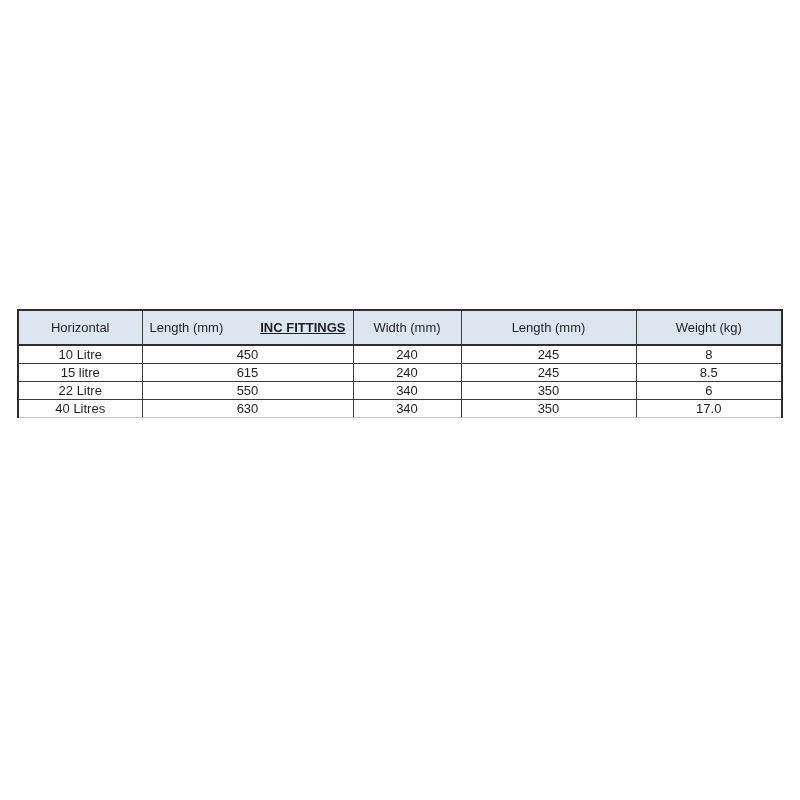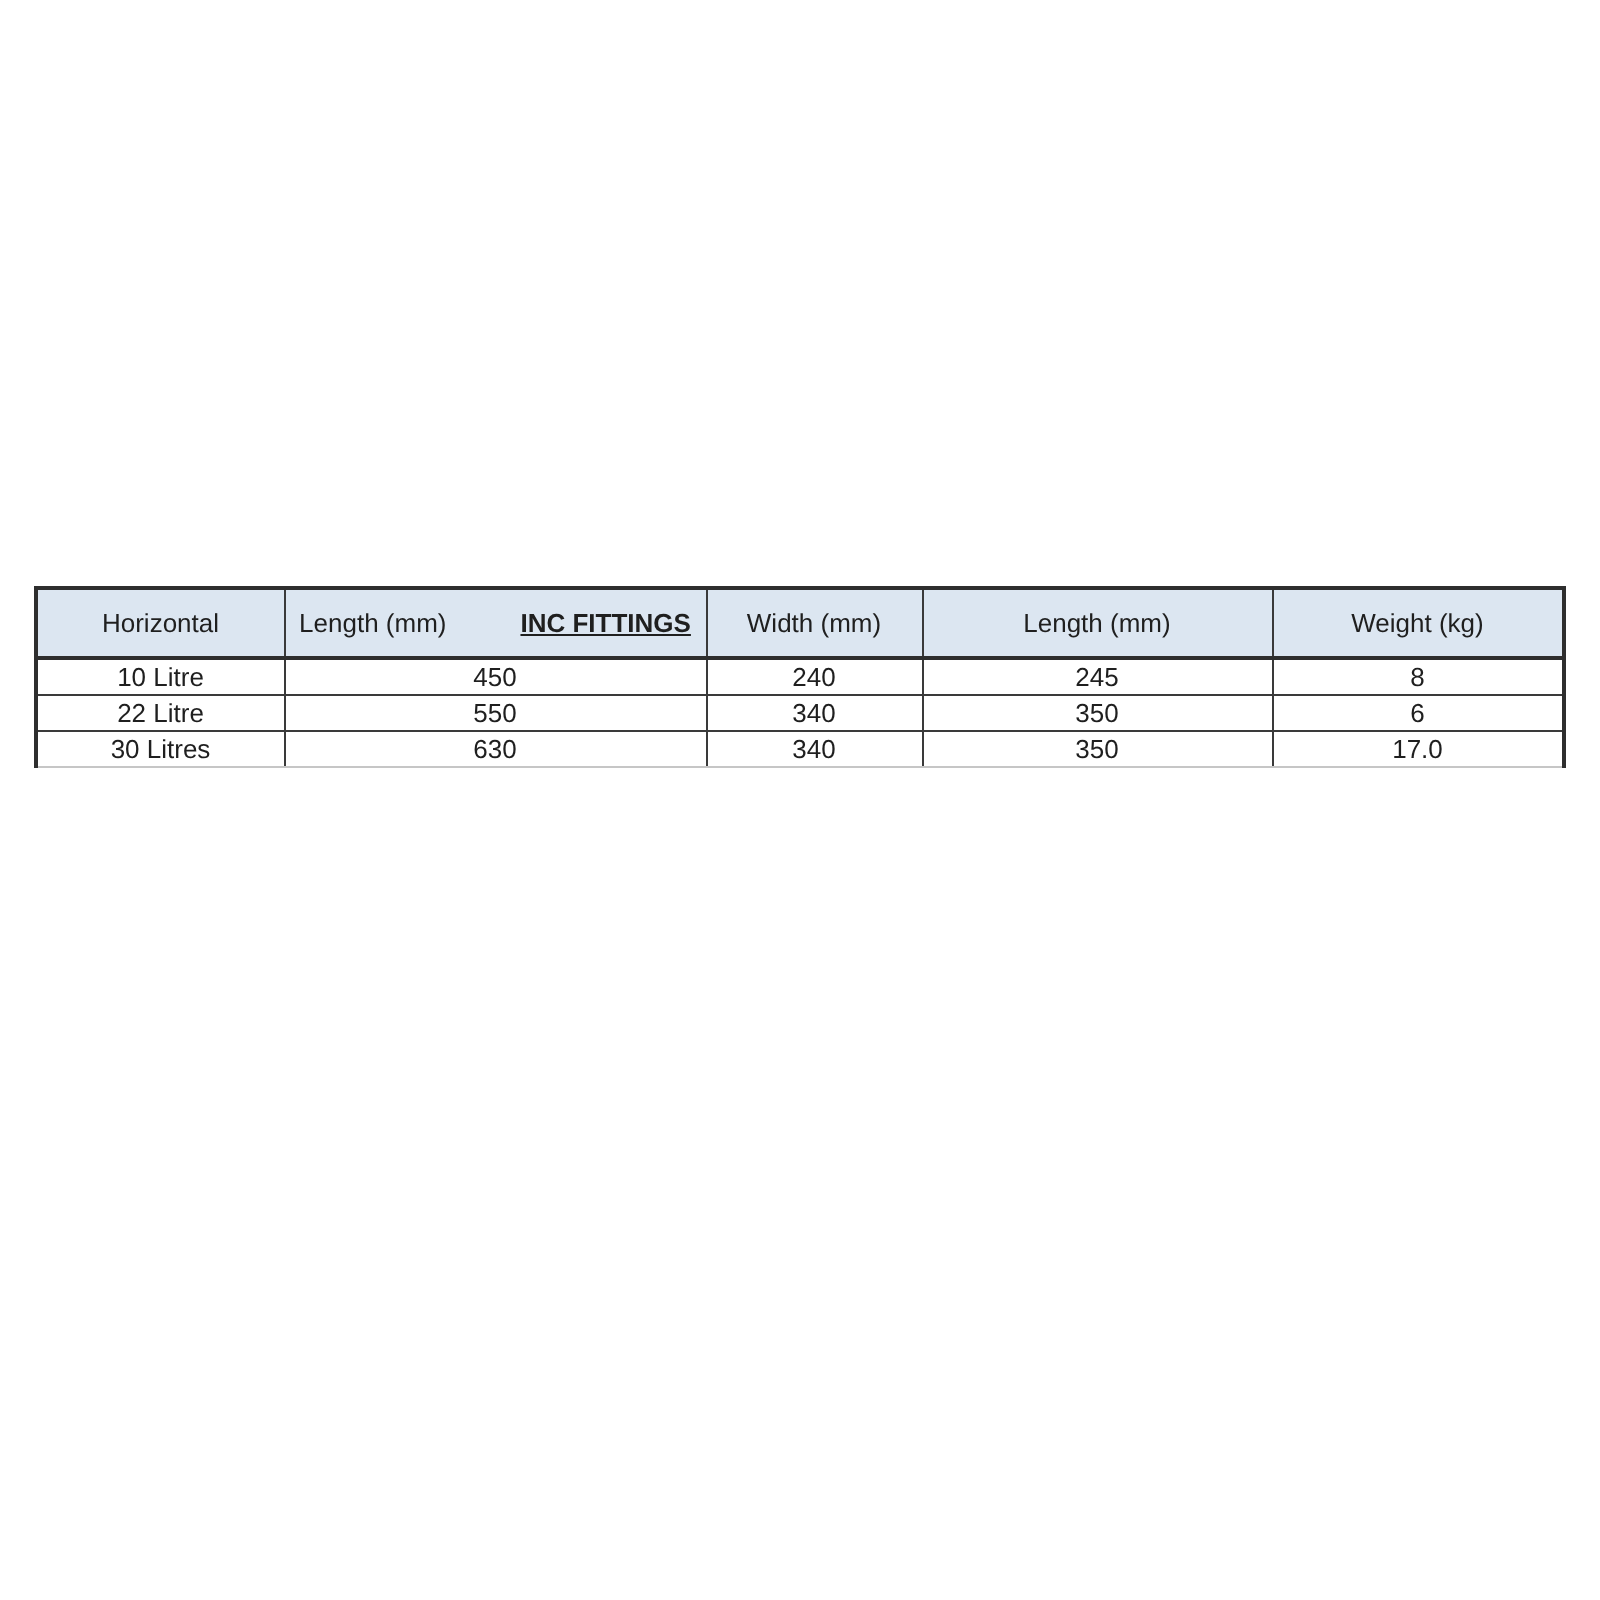--- a/index.html
+++ b/index.html
@@ -10,20 +10,21 @@
     height: 800px;
     font-family: "Liberation Sans", sans-serif;
     position: relative;
     overflow: hidden;
   }
   .page {
     position: relative;
     width: 800px;
     height: 748px;
     background: #ffffff;
+    margin-top: 16px;
   }
   table.spec-table {
     position: absolute;
     left: 17px;
     top: 293px;
     width: 764px;
     border-collapse: collapse;
     table-layout: fixed;
     font-size: 13px;
     color: #1f1f1f;
@@ -84,28 +85,35 @@
     </thead>
     <tbody>
       <tr>
         <td>10 Litre</td>
         <td>450</td>
         <td>240</td>
         <td>245</td>
         <td>8</td>
       </tr>
       <tr>
+        <td>15 litre</td>
+        <td>615</td>
+        <td>240</td>
+        <td>245</td>
+        <td>8.5</td>
+      </tr>
+      <tr>
         <td>22 Litre</td>
         <td>550</td>
         <td>340</td>
         <td>350</td>
         <td>6</td>
       </tr>
       <tr>
-        <td>30 Litres</td>
+        <td>40 Litres</td>
         <td>630</td>
         <td>340</td>
         <td>350</td>
         <td>17.0</td>
       </tr>
     </tbody>
   </table>
 </div>
 
 </body></html>

